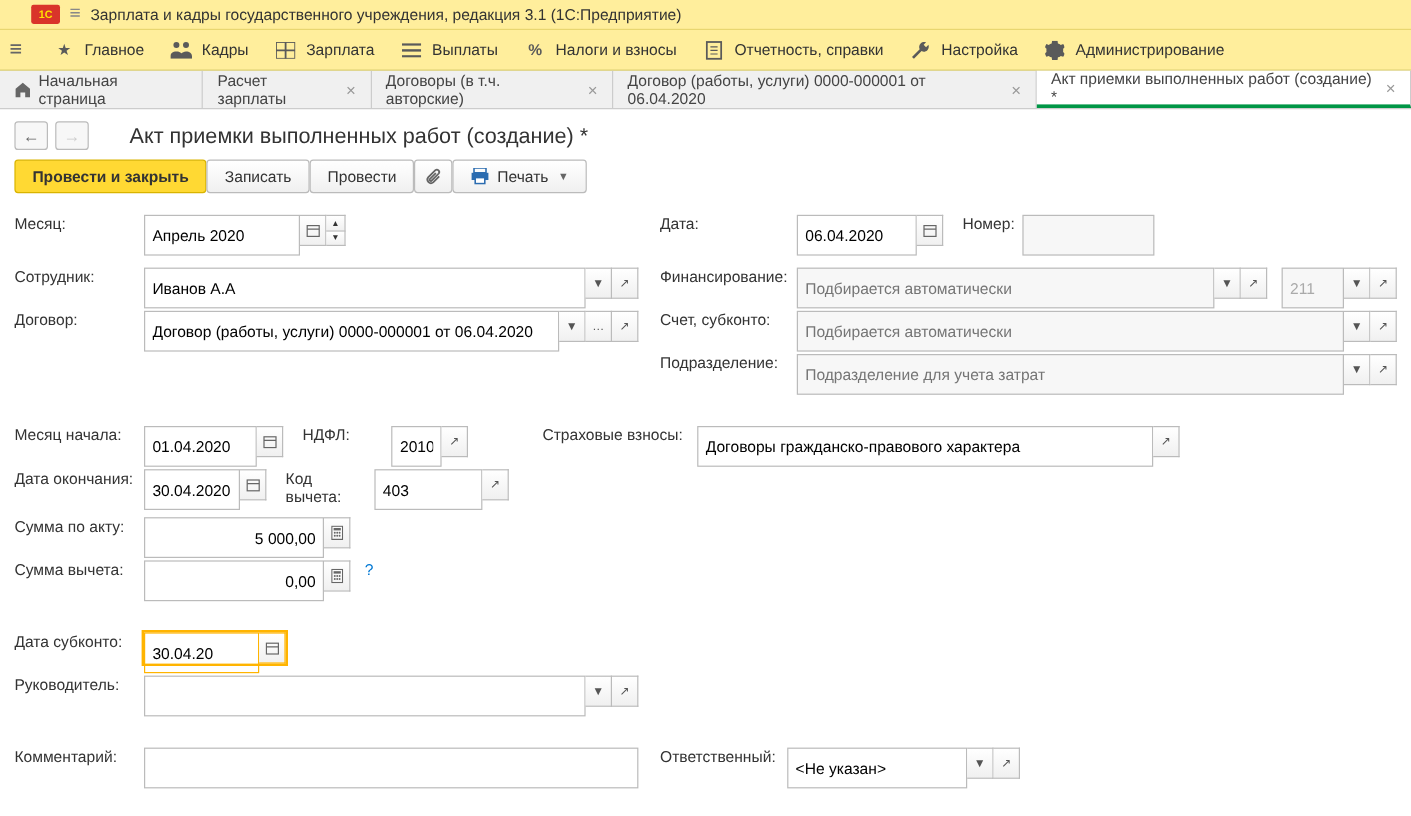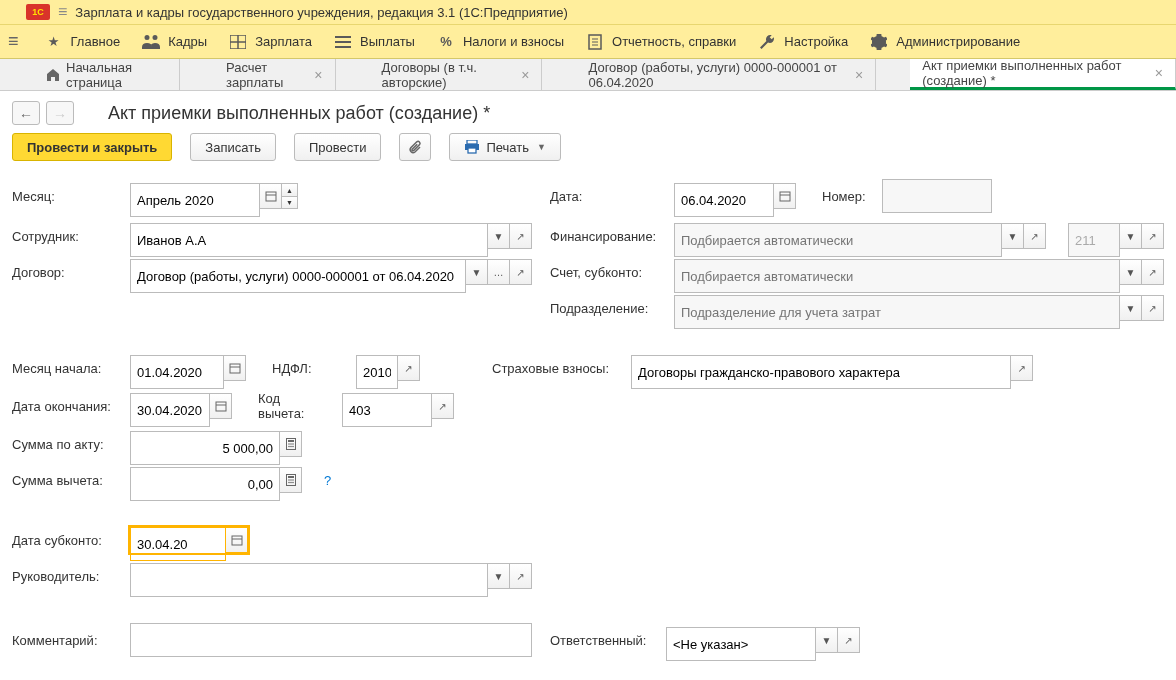--- a/index.html
+++ b/index.html
@@ -12,42 +12,42 @@
   .title-text { font-size: 13px; color: #333; }
   
   
   .main-menu { background: #ffee9c; height: 34px; display: flex; align-items: center; padding: 0 8px; gap: 22px; border-bottom: 1px solid #d4c86a; }
   .menu-burger { font-size: 18px; color: #666; cursor: pointer; margin-right: 4px; }
   .menu-item { display: flex; align-items: center; gap: 8px; cursor: pointer; color: #333; }
   .menu-icon { width: 18px; height: 18px; display: inline-flex; align-items: center; justify-content: center; color: #5a5a5a; }
   
   
   .tab-bar { background: #f0f0f0; height: 32px; display: flex; align-items: stretch; border-bottom: 1px solid #ccc; }
-  .tab { display: flex; align-items: center; padding: 0 12px; border-right: 1px solid #ccc; gap: 6px; cursor: pointer; color: #444; margin-left: 34px; }
+  .tab { display: flex; align-items: center; padding: 0 12px; border-right: 1px solid #ccc; gap: 6px; cursor: pointer; color: #444; }
   .tab.home { }
   .tab.active { background: #fff; border-bottom: 3px solid #009646; }
   .tab-close { color: #999; font-size: 14px; cursor: pointer; }
   
   
   .content { padding: 10px 12px; }
   .nav-row { display: flex; align-items: center; gap: 6px; margin-bottom: 8px; }
   .nav-btn { width: 28px; height: 24px; border: 1px solid #bbb; background: #f7f7f7; display: flex; align-items: center; justify-content: center; cursor: pointer; font-size: 14px; color: #666; border-radius: 3px; }
   .nav-btn.disabled { color: #ccc; }
   .page-title { font-size: 18px; color: #333; margin-left: 28px; }
   
   
-  .action-row { display: flex; align-items: center; gap: 18px; margin-bottom: 18px; }
+  .action-row { display: flex; align-items: center; gap: 0; margin-bottom: 18px; }
   .btn { height: 28px; border: 1px solid #bbb; background: linear-gradient(#fff,#f0f0f0); padding: 0 14px; display: flex; align-items: center; gap: 6px; cursor: pointer; border-radius: 3px; font-size: 13px; color: #333; }
   .btn-primary { background: #ffd933; border-color: #d9b400; font-weight: bold; }
   .btn-icon-only { padding: 0 8px; }
   .btn .arrow { font-size: 9px; color: #666; margin-left: 2px; }
   
   
   .form-area { display: grid; grid-template-columns: 520px 1fr; column-gap: 18px; row-gap: 10px; }
-  .form-row { display: flex; align-items: center; gap: 16px; }
+  .form-row { display: flex; gap: 6px; }
   .form-row.full { grid-column: 1 / -1; }
   .lbl { width: 102px; flex-shrink: 0; color: #333; }
   .lbl-wide { width: 108px; flex-shrink: 0; color: #333; }
   .field { display: flex; align-items: stretch; height: 26px; }
   .input { border: 1px solid #bbb; padding: 16px 6px; height: 26px; font-size: 13px; background: #fff; }
   .input.readonly { background: #f7f7f7; color: #aaa; }
   .input-btn { width: 22px; height: 26px; border: 1px solid #bbb; border-left: none; background: linear-gradient(#fff,#f0f0f0); display: flex; align-items: center; justify-content: center; font-size: 10px; cursor: pointer; color: #555; }
   .stepper { display: flex; flex-direction: column; }
   .stepper .sbtn { width: 16px; height: 13px; border: 1px solid #bbb; border-left: none; background: linear-gradient(#fff,#f0f0f0); font-size: 7px; display: flex; align-items: center; justify-content: center; cursor: pointer; }
   .stepper .sbtn:first-child { border-bottom: none; }

